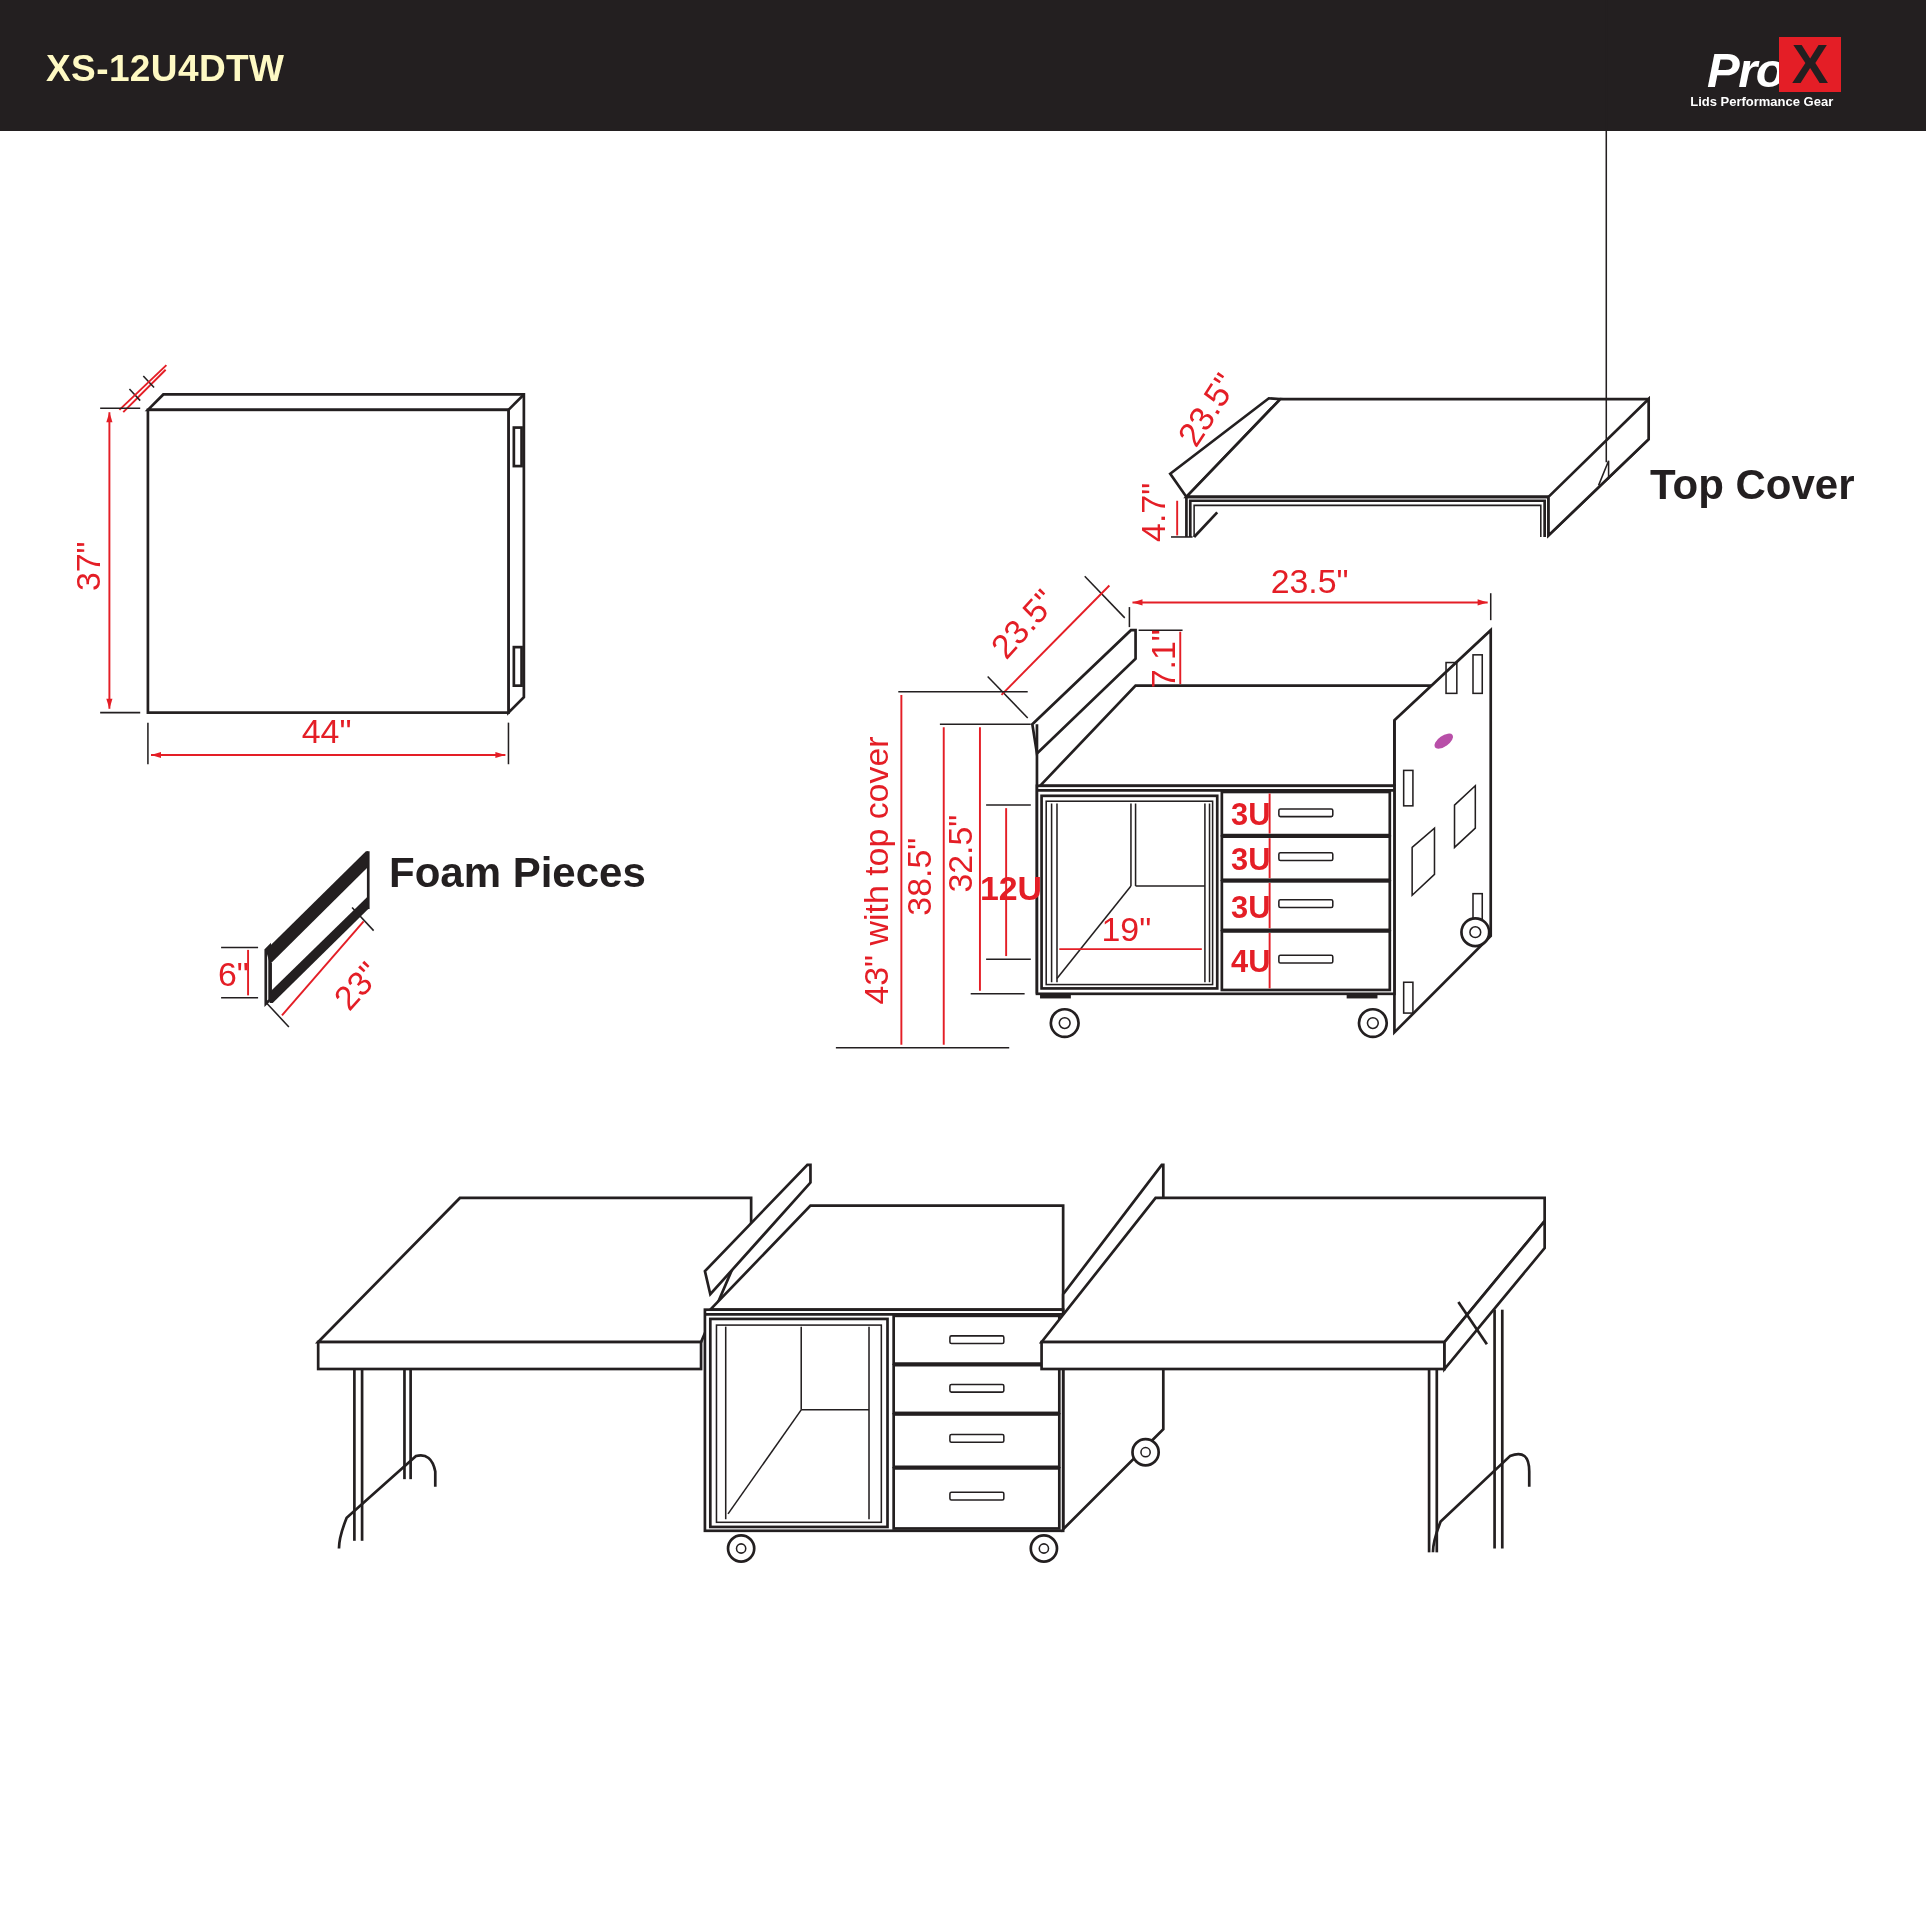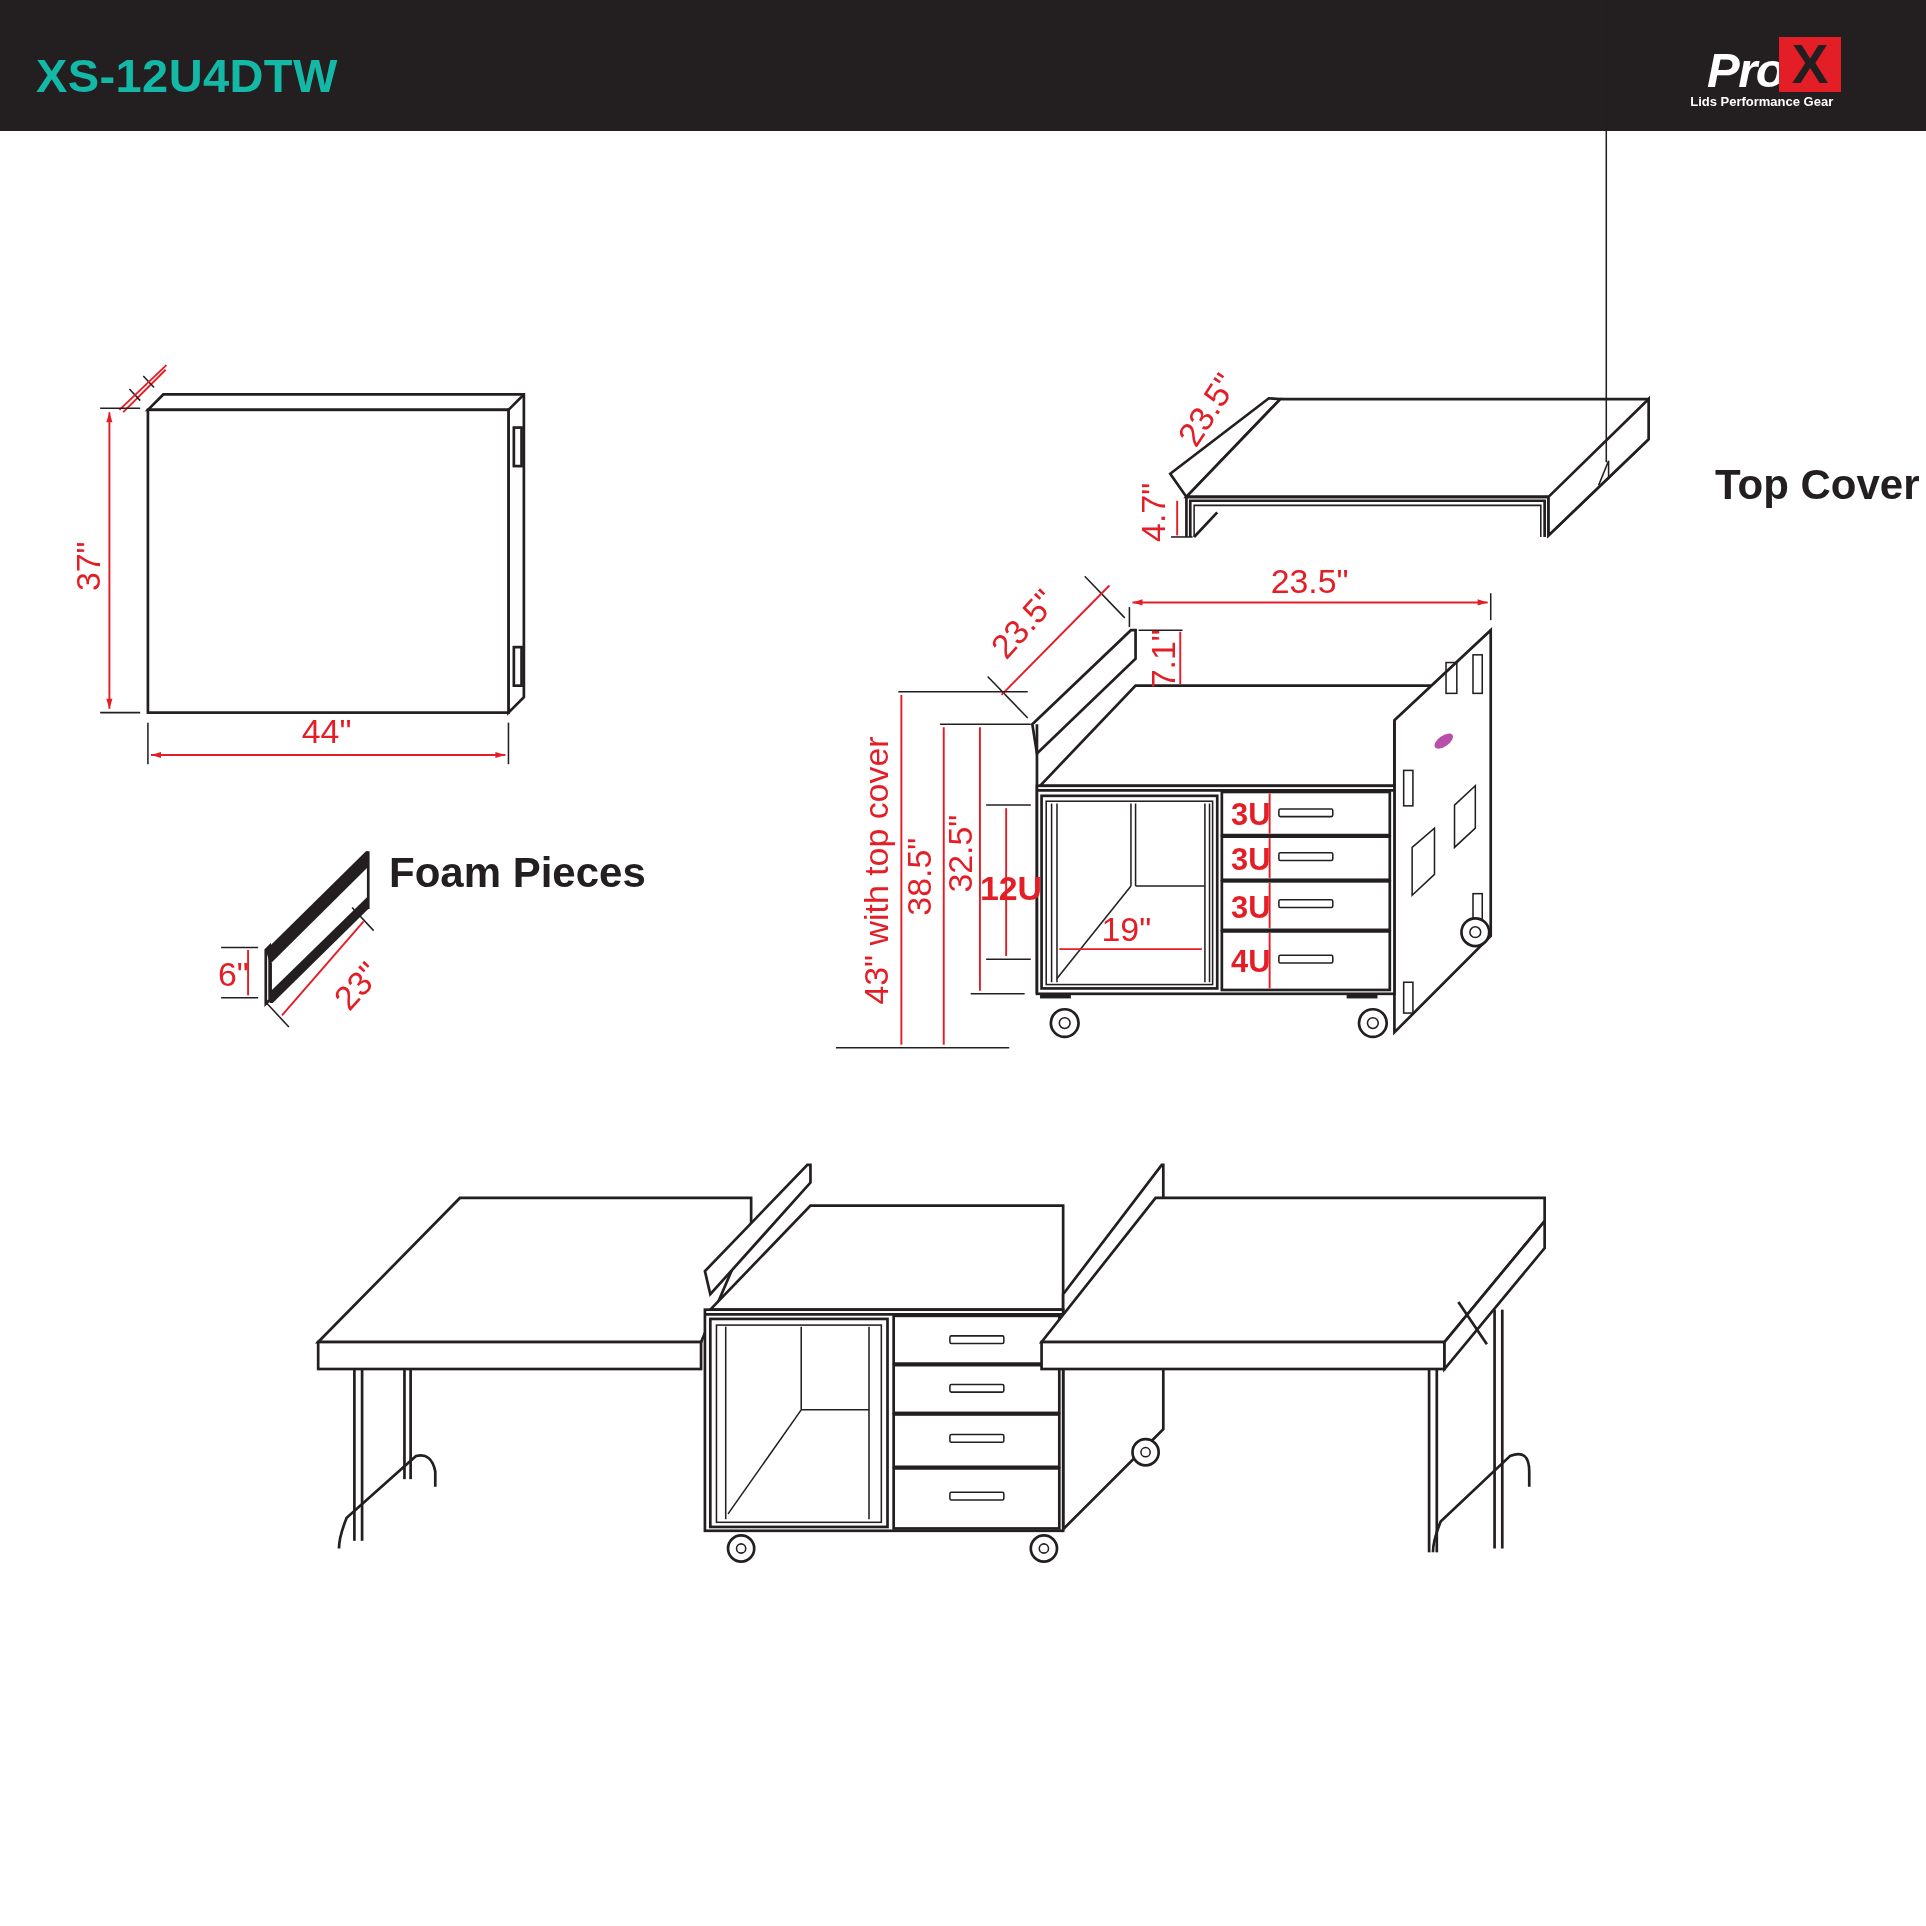--- a/index.html
+++ b/index.html
@@ -1,18 +1,18 @@
 <!DOCTYPE html>
 <html style="font-size:12.3px"><head>
 <meta charset="utf-8">
 <style>
   html,body{margin:0;padding:0;background:#ffffff;}
   #page{position:relative;width:1926px;height:1926px;background:#ffffff;overflow:hidden;font-family:"Liberation Sans","DejaVu Sans",sans-serif;}
   #header{position:absolute;left:0;top:0;width:1926px;height:131px;background:#231f20;}
-  .h-model{position:absolute;left:36px;top:48px;font-size:47px;font-weight:bold;color:#14b8a6;letter-spacing:0.4px;}
+  .h-model{position:absolute;left:46px;top:48px;font-size:37px;font-weight:bold;color:#fef9c3;letter-spacing:0.4px;}
   .h-title{position:absolute;left:422px;top:45px;font-size:43px;color:#ffffff;white-space:nowrap;}
   .h-title b{font-weight:bold;}
   .h-title span.light{font-weight:normal;}
   .logo{position:absolute;left:1684px;top:37px;width:177px;height:71px;}
   .logo .pro{position:absolute;left:23px;top:4.6px;font-size:49px;font-weight:bold;font-style:italic;color:#ffffff;letter-spacing:-1.5px;}
   .logo .x{position:absolute;left:95px;top:0px;width:62px;height:55px;background:#e41e26;color:#231f20;font-size:55px;font-weight:bold;line-height:55px;text-align:center;}
   .logo .tag{position:absolute;left:6.2px;top:57px;font-size:13px;font-weight:bold;color:#ffffff;white-space:nowrap;}
   .label{position:absolute;font-weight:bold;color:#231f20;font-size:42px;line-height:1.3;white-space:nowrap;}
   svg#drawing{position:absolute;left:0;top:0;}
   .ln{stroke:#231f20;fill:#fff;stroke-width:3.5;stroke-linejoin:miter;}
@@ -31,21 +31,21 @@
   <div id="header">
     <div class="h-model">XS-12U4DTW</div>
     <div class="logo">
       <span class="pro">Pro</span>
       <span class="x">X</span>
       <span class="tag">Lids Performance Gear</span>
     </div>
   </div>
 
   <div class="label" style="left:389px;top:846px;">Foam Pieces</div>
-  <div class="label" style="left:1715px;top:458px;">Top Cover</div>
+  <div class="label" style="left:1650px;top:458px;">Top Cover</div>
 
   <svg id="drawing" width="1926" height="1926" viewBox="0 0 2500 2500">
 
     <g>
       <polygon class="ln" points="192,532 212,512 680,512 680,905 660,925 660,532"></polygon>
       <rect class="ln" x="192" y="532" width="468" height="393"></rect>
       <polyline class="lnn" points="660,532 680,512"></polyline>
       <rect class="lnn" x="667" y="555" width="10" height="50"></rect>
       <rect class="lnn" x="667" y="840" width="10" height="50"></rect>
 

